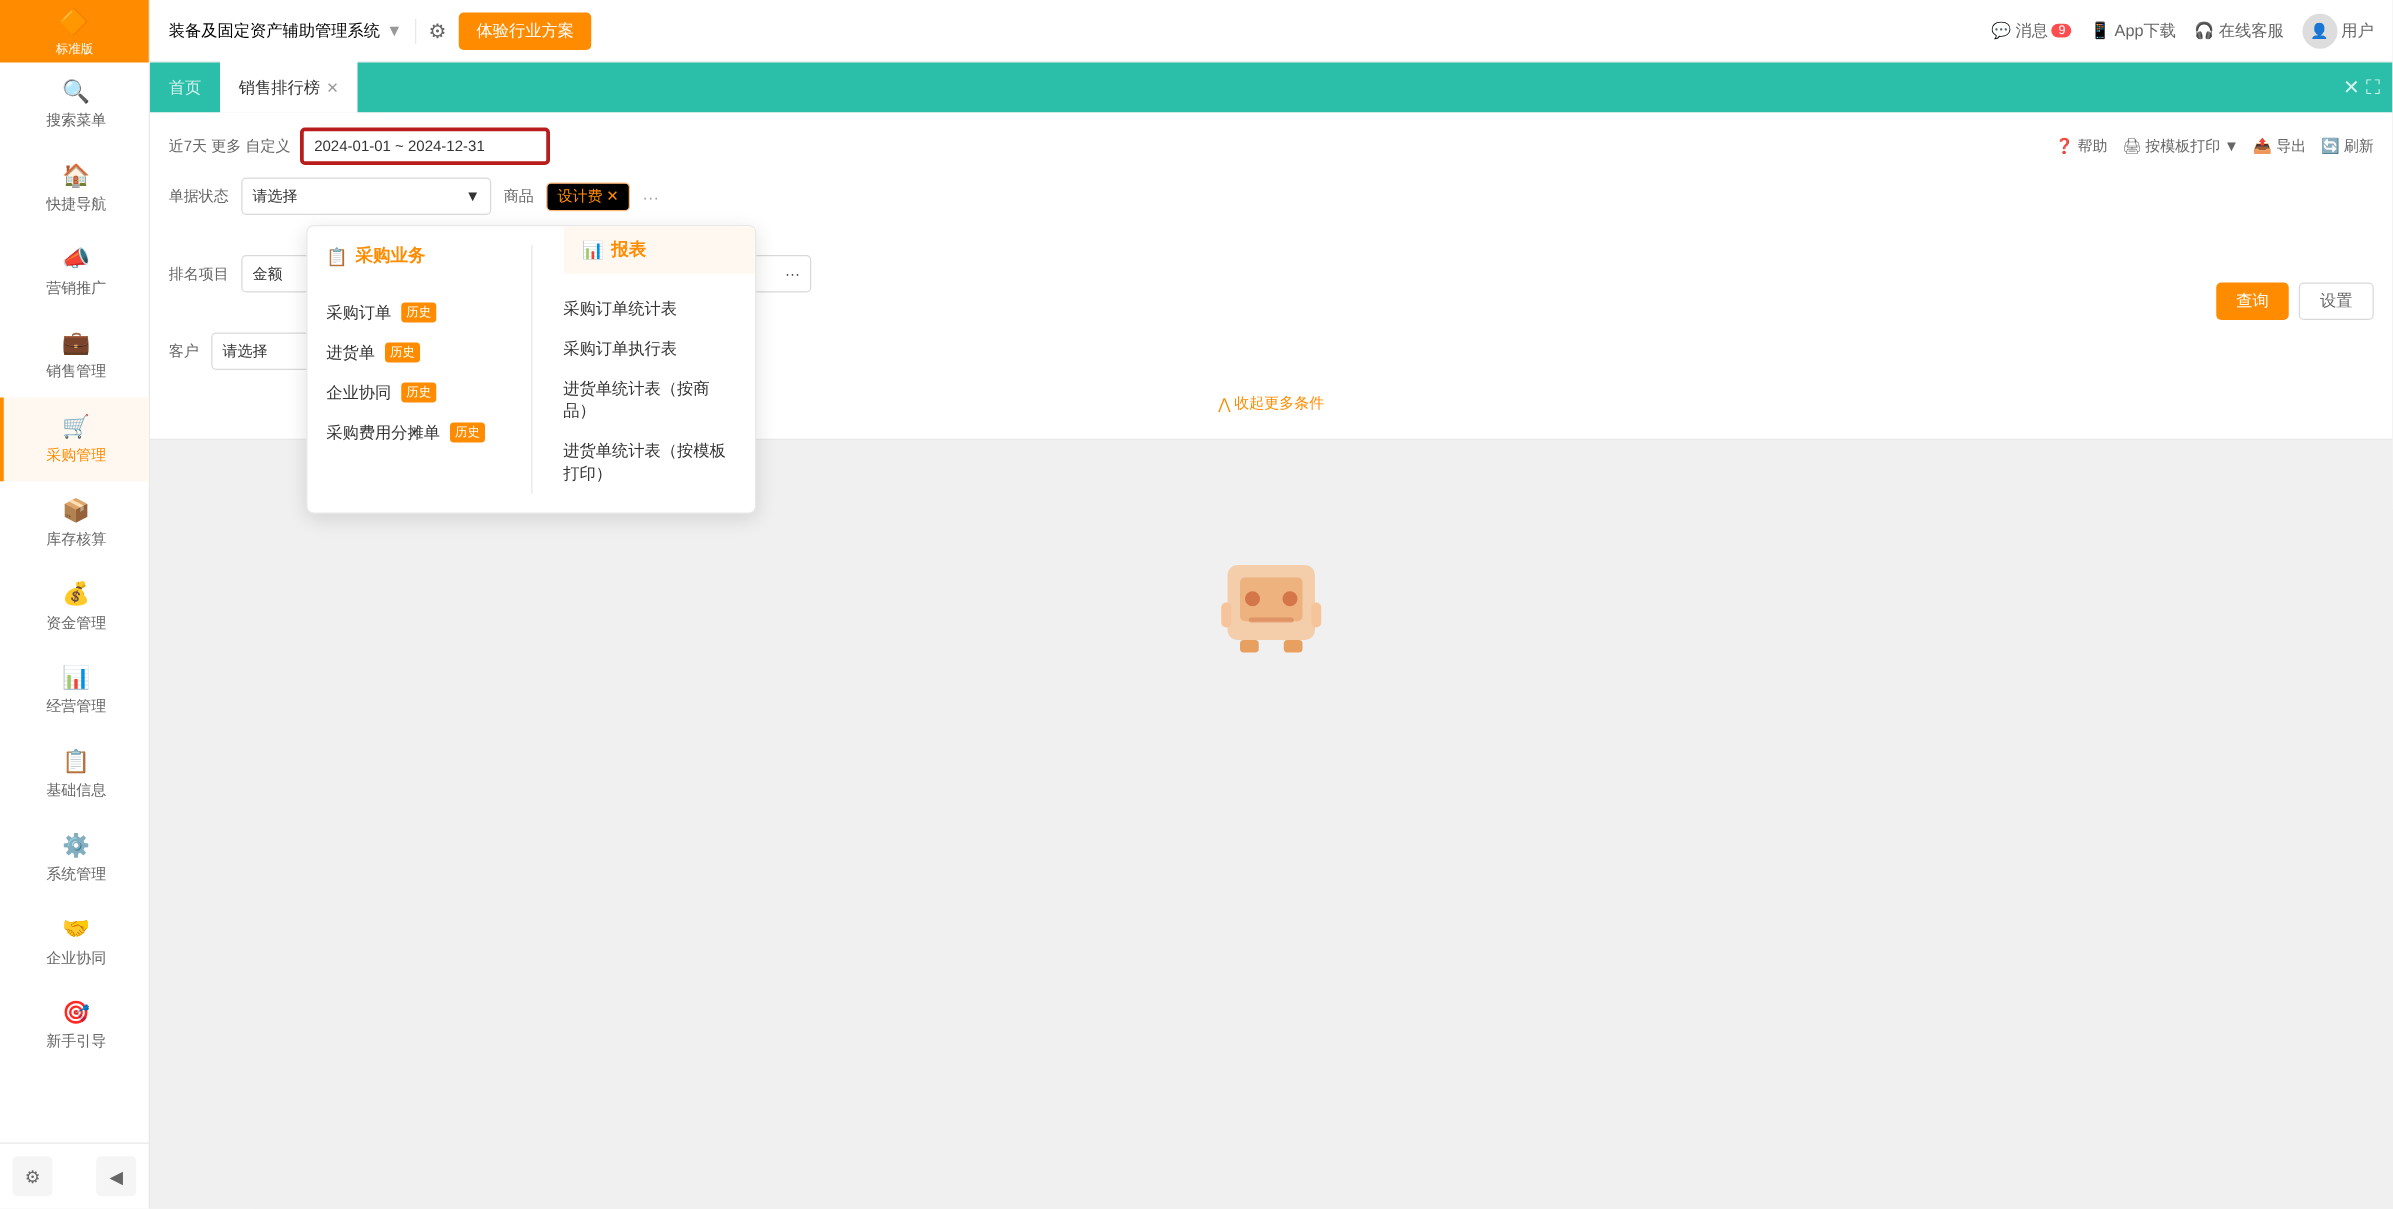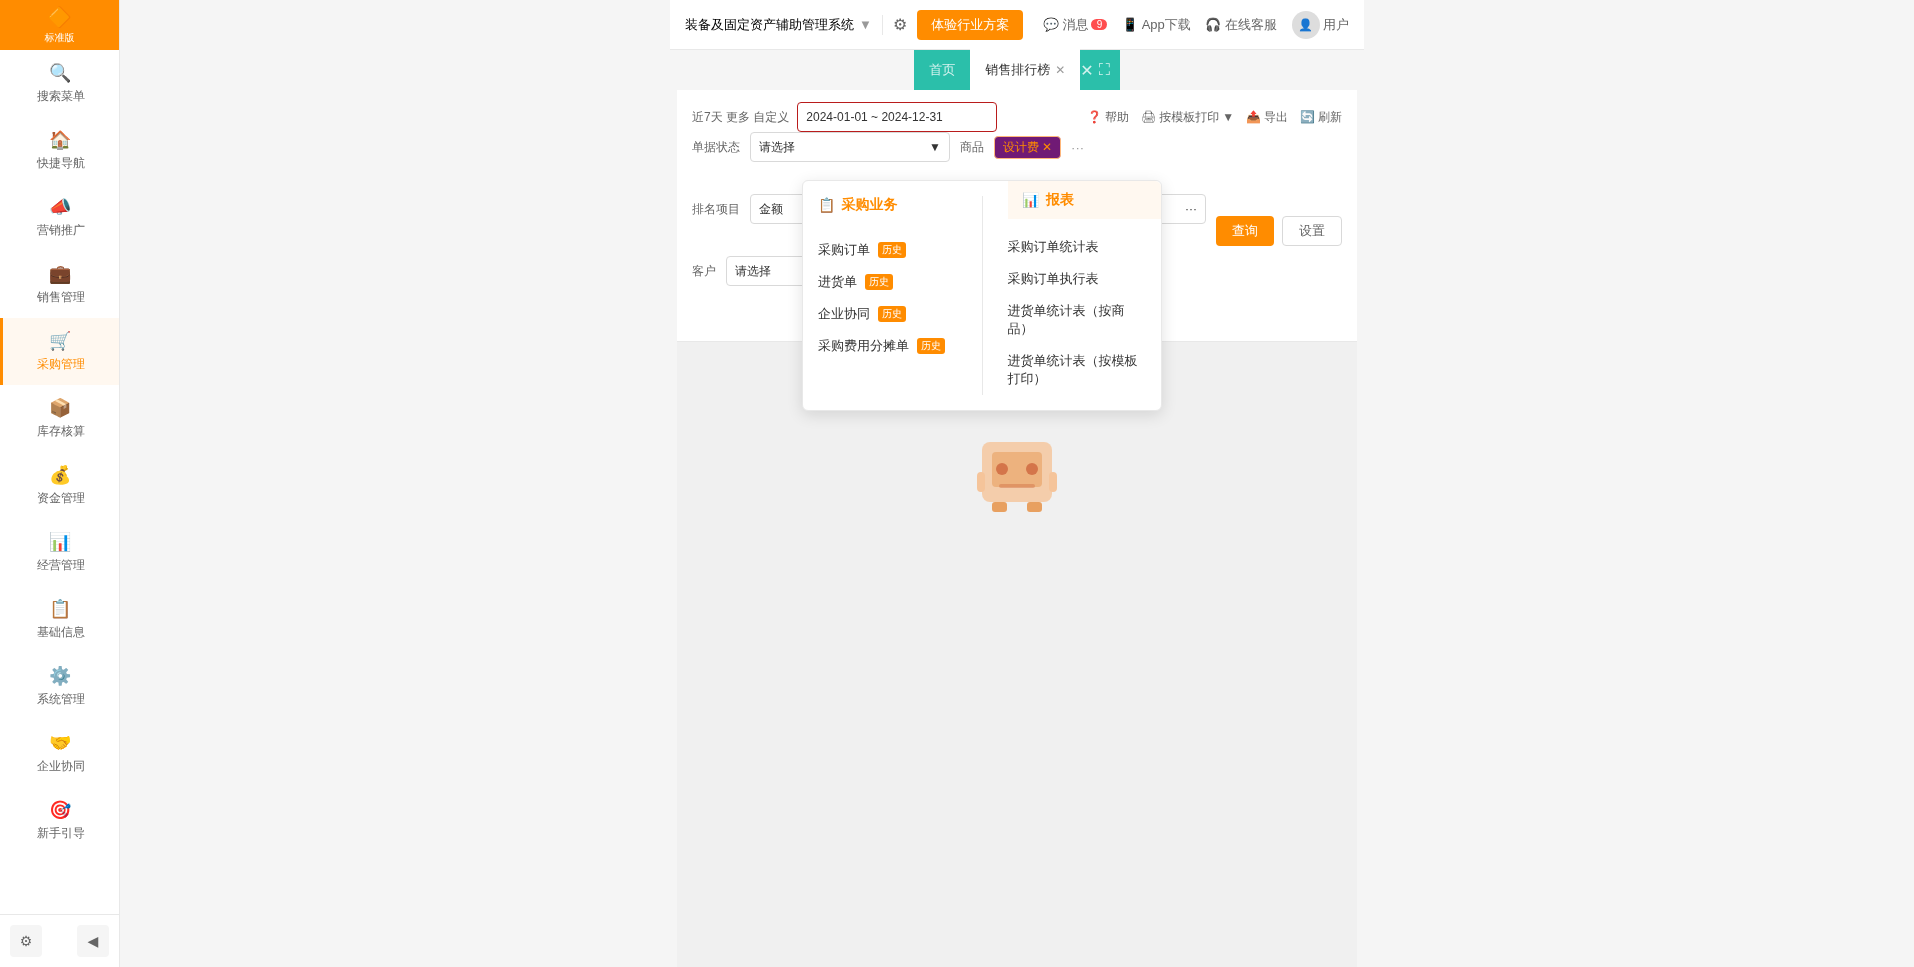--- a/index.html
+++ b/index.html
@@ -67,21 +67,20 @@
       cursor: pointer; color: #666; font-size: 14px;
     }
 
     
     .main {
       flex: 1;
       display: flex;
       flex-direction: column;
       height: 967px;
       overflow: hidden;
-      align-items: center;
     }
 
     
     .topbar {
       height: 50px;
       background: #fff;
       border-bottom: 1px solid #e8e8e8;
       display: flex;
       align-items: center;
       padding: 0 15px;
@@ -172,58 +171,59 @@
     }
     .filter-row {
       display: flex;
       align-items: center;
       gap: 10px;
       margin-bottom: 10px;
     }
     .filter-row:last-child { margin-bottom: 0; }
     .filter-label { color: #666; font-size: 12px; white-space: nowrap; }
     .filter-input {
-      border: 1px solid #b91c1c;
+      border: 3px solid #b91c1c;
       border-radius: 4px;
       padding: 4px 8px;
       font-size: 12px;
       color: #333;
       height: 30px;
     }
     .filter-select {
       border: 1px solid #d9d9d9;
       border-radius: 4px;
       padding: 4px 8px;
       font-size: 12px;
       color: #333;
       height: 30px;
       display: flex; align-items: center; gap: 5px; cursor: pointer;
       min-width: 120px;
     }
     .filter-tag {
-      background: #701a75;
+      background: #000000;
       border: 1px solid #ffb77a;
       border-radius: 4px;
       padding: 2px 8px;
       font-size: 12px;
       color: #ff8c00;
       display: flex; align-items: center; gap: 3px;
     }
     .filter-tag-close { cursor: pointer; }
     .filter-dots { color: #999; cursor: pointer; }
     .btn-query {
       background: #ff8c00; color: white; border: none;
       padding: 5px 16px; border-radius: 4px; cursor: pointer; font-size: 13px;
     }
     .btn-setting {
       background: white; color: #666; border: 1px solid #d9d9d9;
       padding: 5px 16px; border-radius: 4px; cursor: pointer; font-size: 13px;
     }
     .filter-toolbar {
       display: flex; align-items: center; justify-content: space-between;
+      margin-bottom: 10px;
     }
     .toolbar-left { display: flex; align-items: center; gap: 8px; }
     .toolbar-right { display: flex; align-items: center; gap: 12px; color: #666; font-size: 12px; }
     .toolbar-right-item { display: flex; align-items: center; gap: 3px; cursor: pointer; }
     .collapse-btn {
       display: flex; align-items: center; gap: 3px;
       color: #ff8c00; cursor: pointer; font-size: 12px;
       justify-content: center; padding: 8px 0;
     }
 

